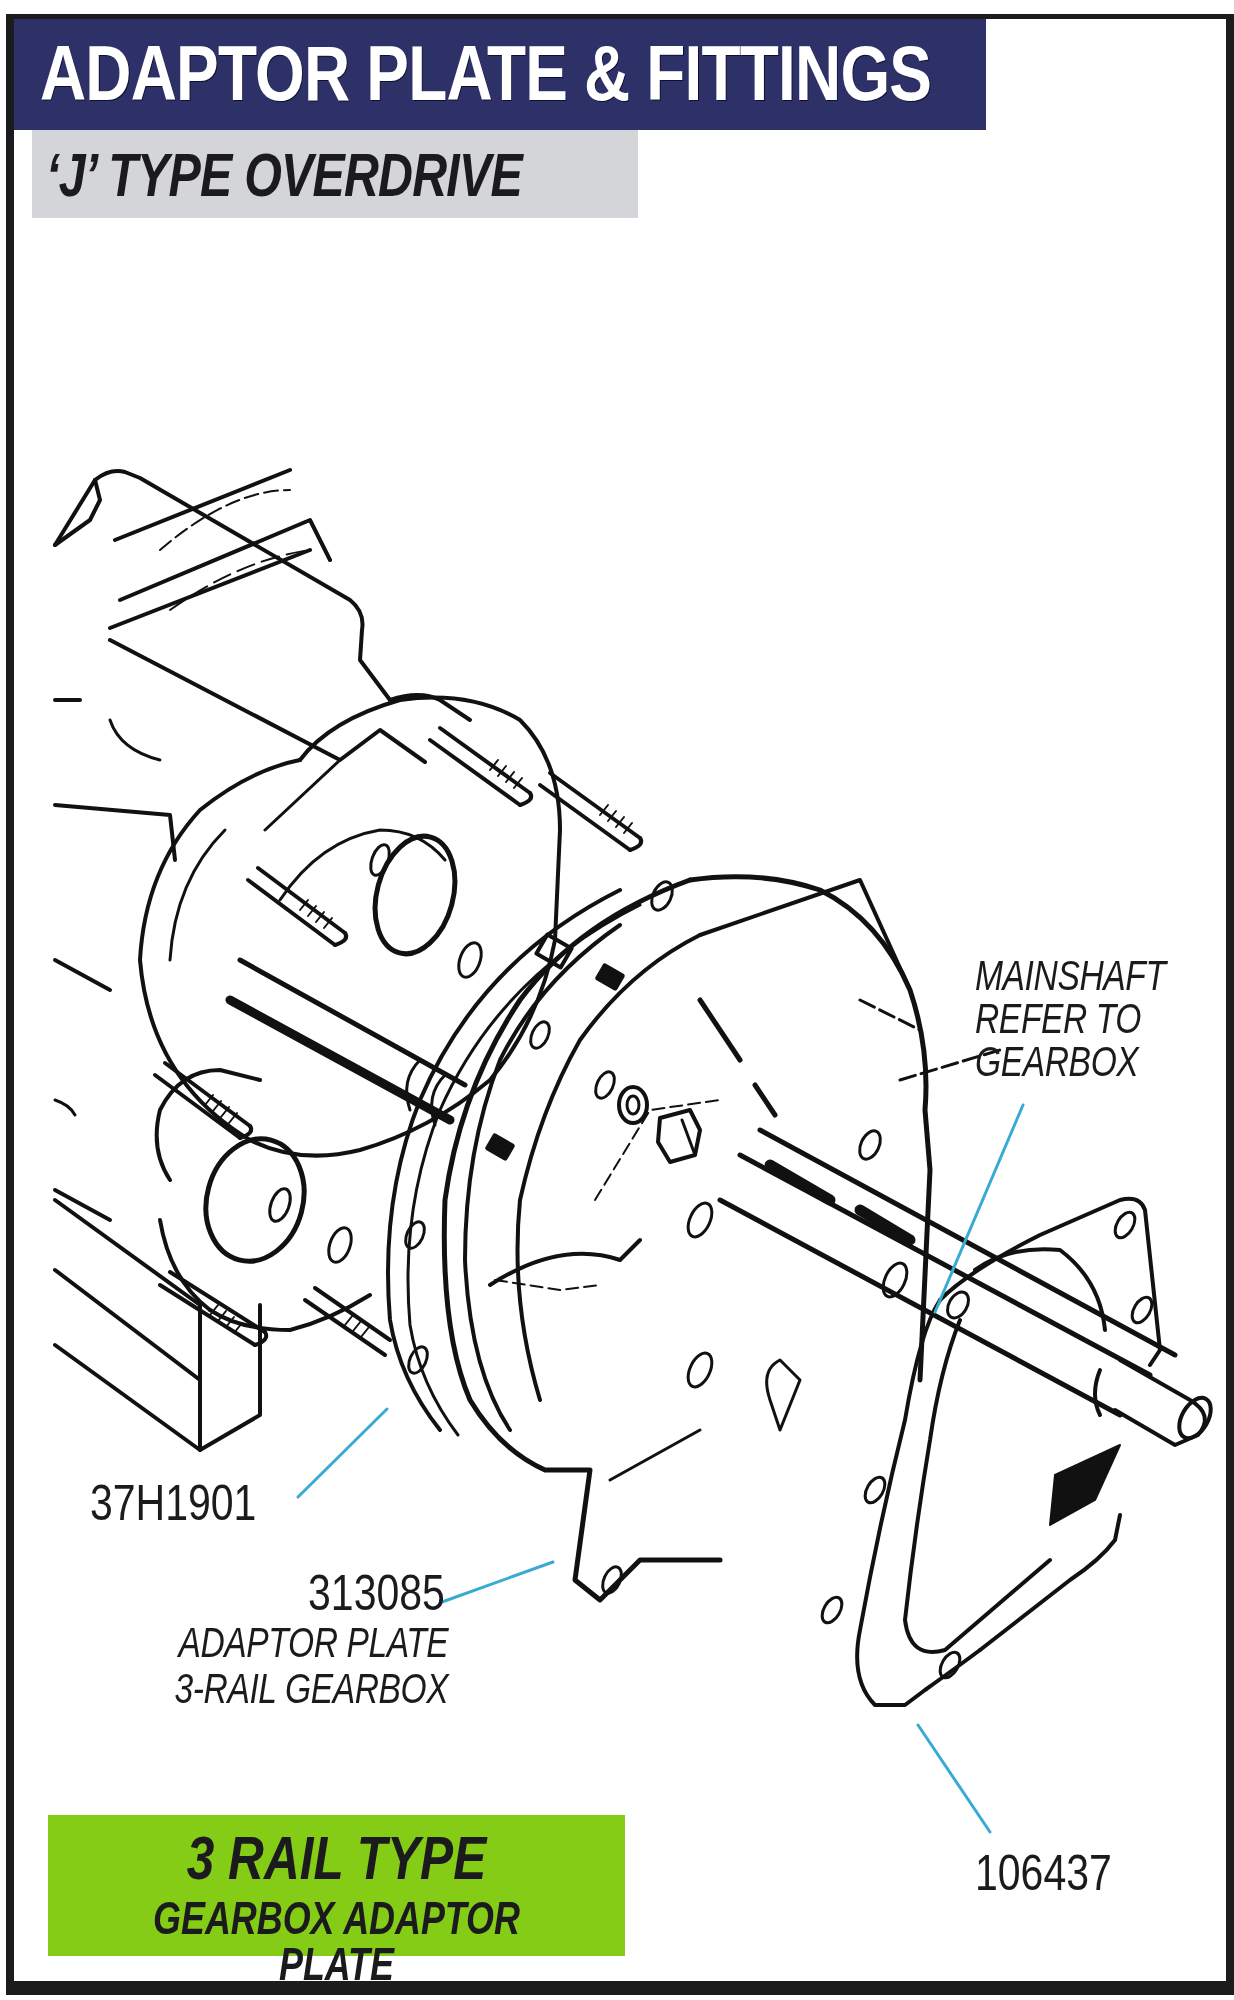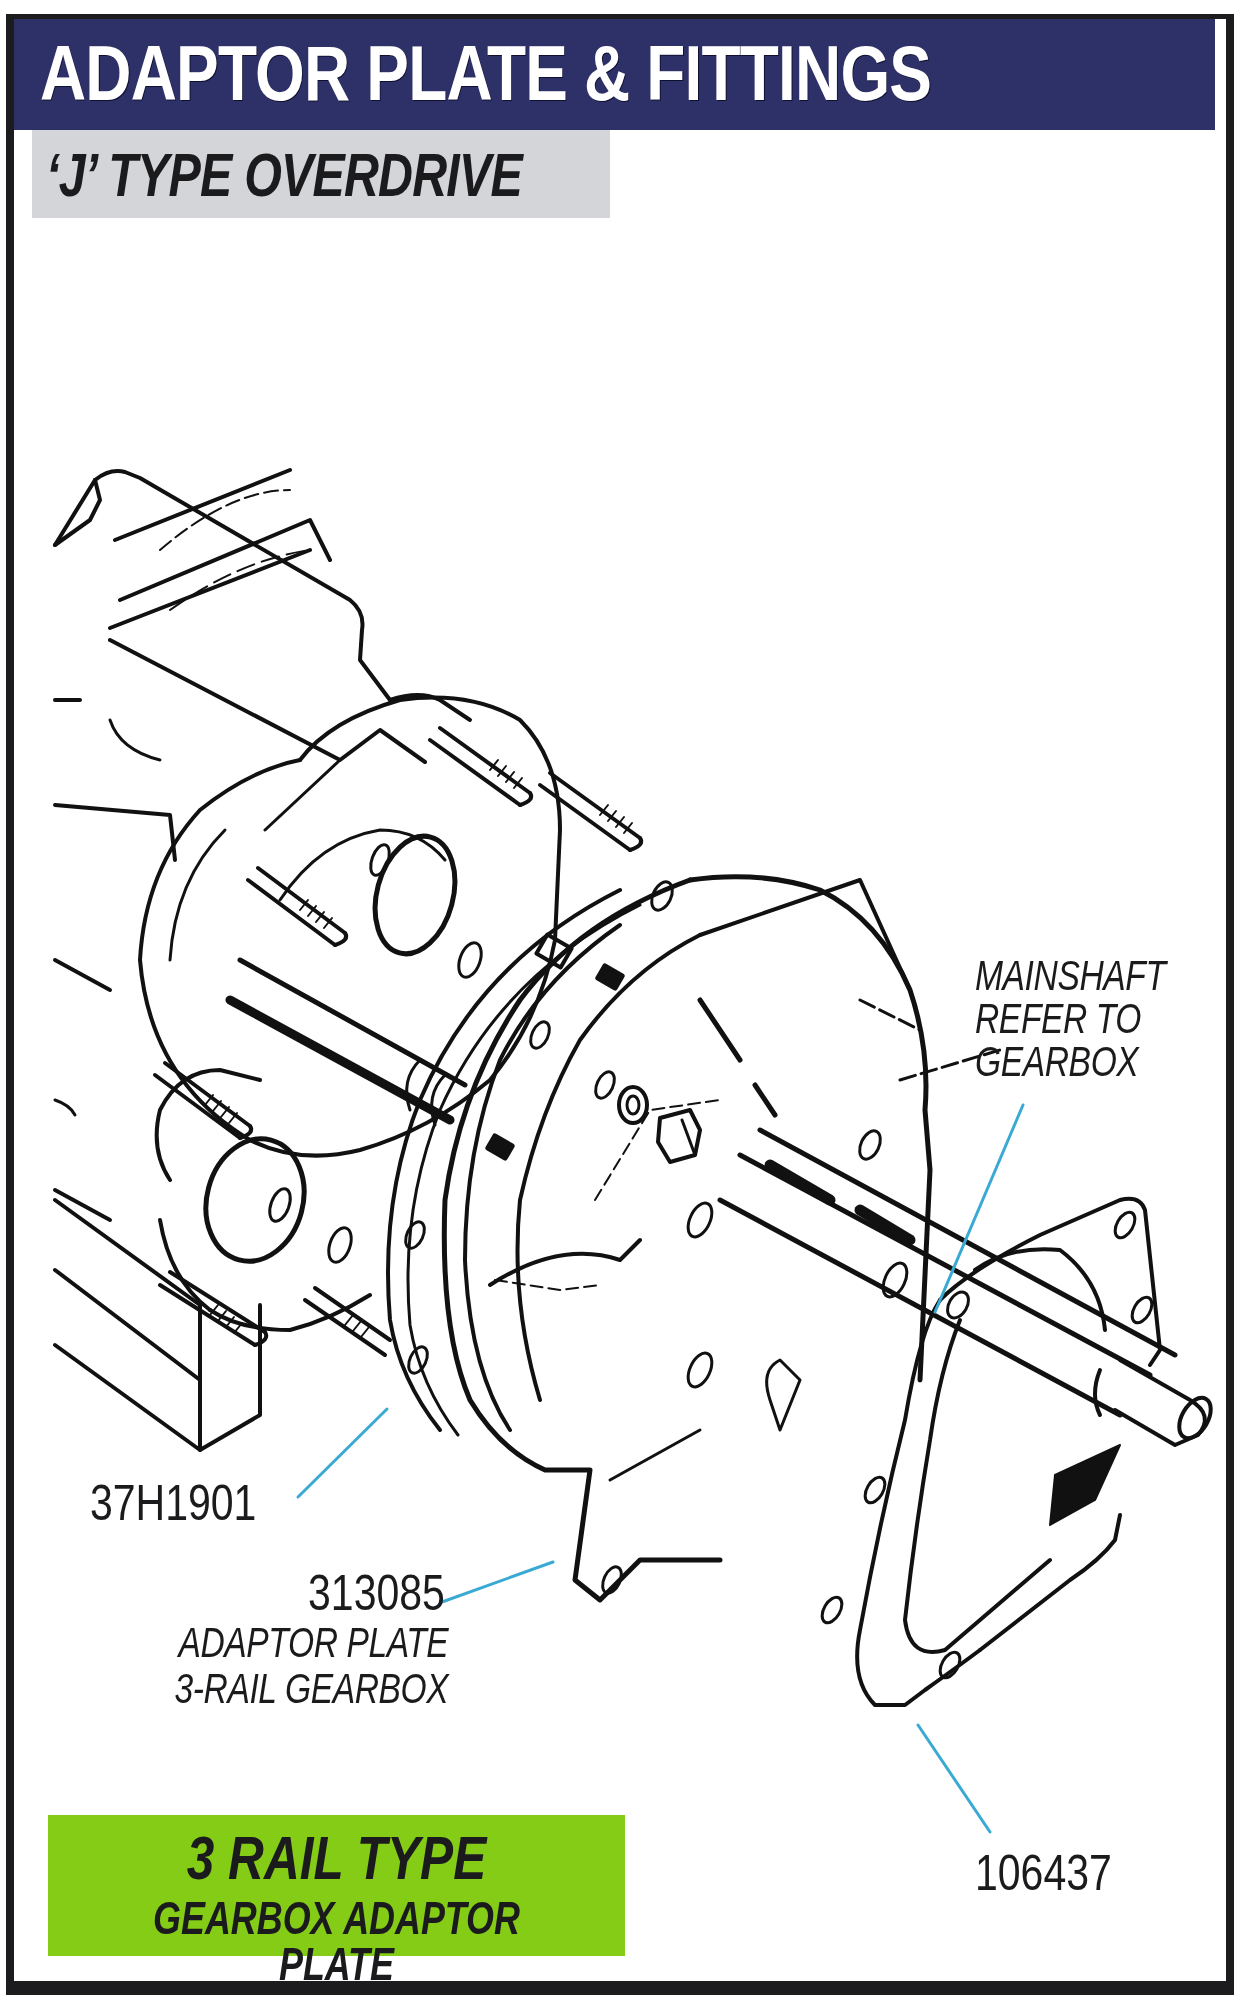--- a/index.html
+++ b/index.html
@@ -1,20 +1,20 @@
 <!DOCTYPE html>
 <html><head>
 <meta charset="utf-8">
 <style>
   html, body { margin: 0; padding: 0; background: #ffffff; }
   body { width: 1234px; height: 2000px; position: relative; overflow: hidden; font-family: "Liberation Sans", sans-serif; }
   .frame { position: absolute; left: 6px; top: 14px; width: 1212px; height: 1962px; border-left: 8px solid #1c1c1e; border-top: 5px solid #1c1c1e; border-right: 9px solid #1c1c1e; border-bottom: 14px solid #1c1c1e; box-sizing: content-box; background: #fff; }
-  .title-bar { position: absolute; left: 14px; top: 19px; width: 1201px; height: 111px; background: #2e3168; }
+  .title-bar { position: absolute; left: 14px; top: 19px; width: 972px; height: 111px; background: #2e3168; }
   .title-text { position: absolute; left: 26px; top: 14px; color: #ffffff; font-family: "Liberation Sans", sans-serif; font-weight: bold; font-size: 78px; letter-spacing: -1px; line-height: 80px; white-space: nowrap; transform: scaleX(0.82); transform-origin: left center; text-shadow: 1px 1px 0 #0f1030; }
-  .subtitle-box { position: absolute; left: 32px; top: 130px; width: 578px; height: 88px; background: #d4d5d8; }
+  .subtitle-box { position: absolute; left: 32px; top: 130px; width: 578px; height: 88px; background: #d4d5d8; padding-left: 28px; }
   .subtitle-text { position: absolute; left: 14px; top: 14px; color: #1b1b1d; font-weight: bold; font-style: italic; font-size: 62px; line-height: 62px; white-space: nowrap; transform: scaleX(0.78); transform-origin: left center; letter-spacing: -1px; }
   .drawing { position: absolute; left: 0; top: 0; width: 1234px; height: 2000px; pointer-events: none; }
   .label { position: absolute; color: #1b1b1d; white-space: nowrap; line-height: 1; }
   .num { font-size: 50px; transform: scaleX(0.82); }
   .note { font-style: italic; font-size: 42px; transform: scaleX(0.8); letter-spacing: -0.5px; }
   .right-align { transform-origin: right top; text-align: right; }
   .left-align { transform-origin: left top; }
   .bottom-box { position: absolute; left: 48px; top: 1815px; width: 577px; height: 141px; background: #84cc16; text-align: center; }
   .bottom-main { position: absolute; left: 0; right: 0; top: 12px; font-weight: bold; font-style: italic; font-size: 62px; line-height: 62px; color: #1b1b1d; transform: scaleX(0.8); }
   .bottom-sub { position: absolute; left: 0; right: 0; top: 80px; font-weight: bold; font-style: italic; font-size: 46px; line-height: 46px; color: #1b1b1d; transform: scaleX(0.78); }

